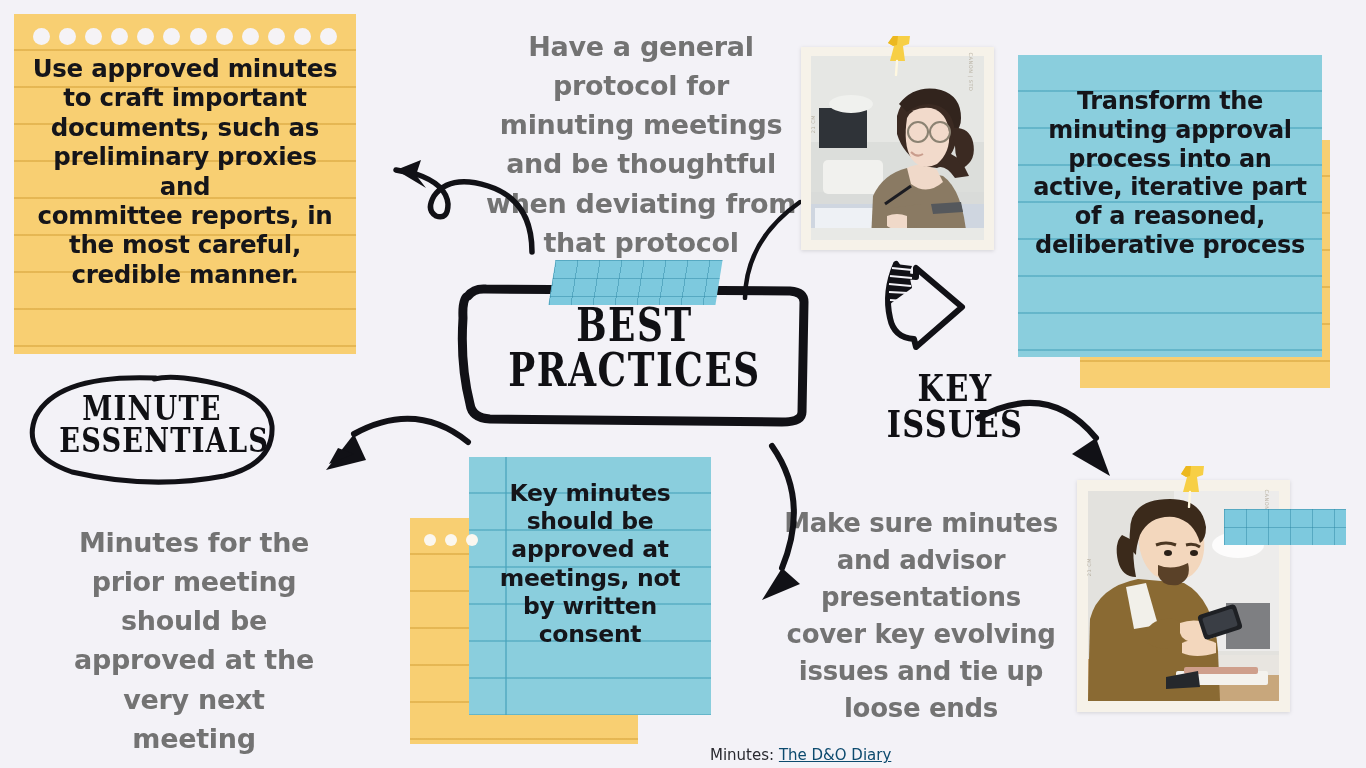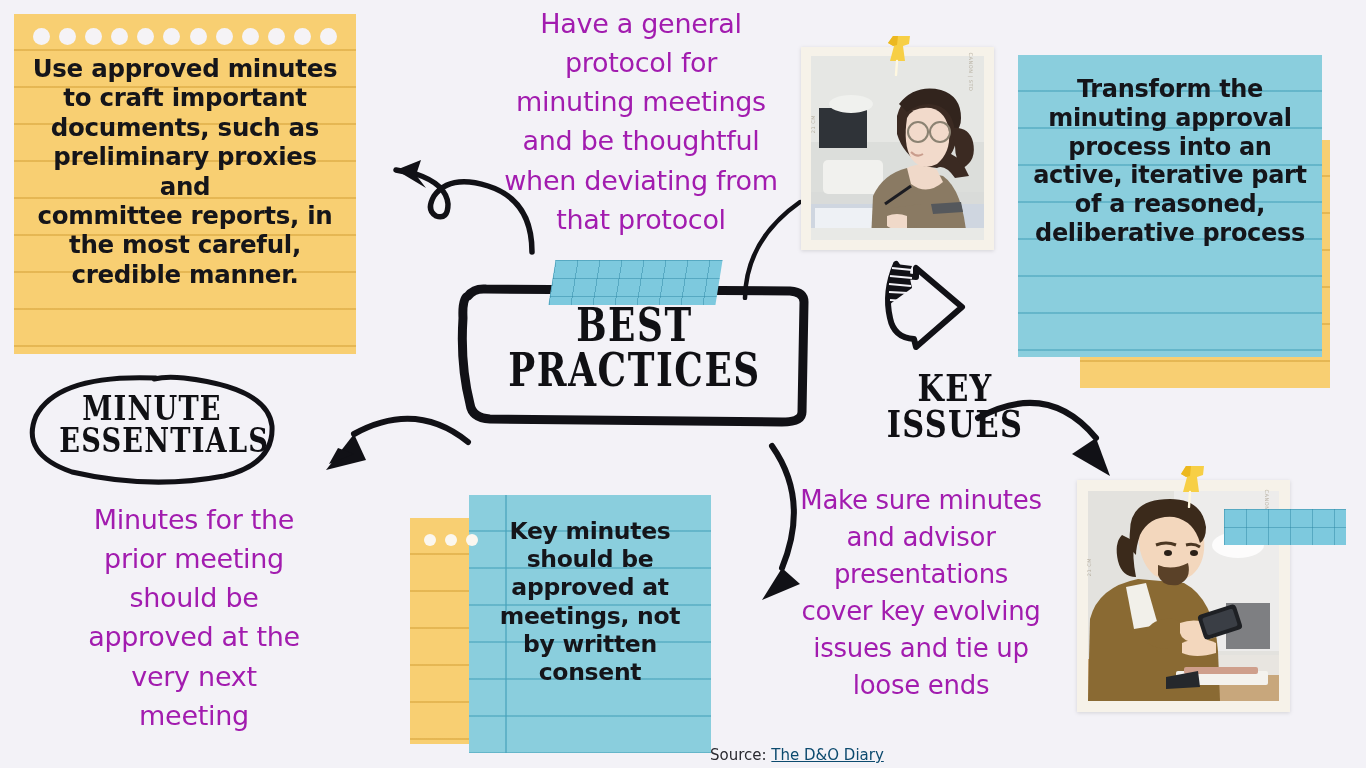--- a/index.html
+++ b/index.html
@@ -16,26 +16,27 @@
     width: 1366px;
     height: 768px;
     background: #f3f2f7;
     overflow: hidden;
   }
 
   
   .body-text {
     position: absolute;
     font-family: "DejaVu Sans", sans-serif;
-    font-weight: 400;
-    color: #a21caf;
+    font-weight: 700;
+    color: #737373;
     text-align: center;
     line-height: 1.18;
     letter-spacing: -0.3px;
     white-space: pre-line;
+    margin-top: 23px;
   }
 
   
   .note {
     position: absolute;
     box-sizing: border-box;
   }
   .note-yellow { background: #f8cf72; }
   .note-blue   { background: #8acedd; }
 
@@ -263,21 +264,21 @@
     <path d="M17 6 L34 6 L33 14 L27 16 L29 31 L14 31 L18 16 L12 13 Z" fill="#f7cf45"></path>
     <path d="M17 6 L22 6 L21 15 L17 16 L12 13 Z" fill="#ecb81f"></path>
     <path d="M21 31 L20 45" stroke="#fff8e0" stroke-width="2.4" stroke-linecap="round"></path>
   </svg>
 
   <div class="note note-yellow" style="left:1080px; top:140px; width:250px; height:248px;">
     <div class="lines"></div>
     <div style="position:absolute; top:14px; left:18px; width:14px; height:14px; border-radius:50%; background:#fbf7ef;"></div>
   </div>
 
-  <div class="note note-blue" style="left:1018px; top:55px; width:304px; height:302px; padding:20px 6px 0 6px;">
+  <div class="note note-blue" style="left:1018px; top:55px; width:304px; height:302px; padding:32px 6px 0 6px;">
     <div class="lines"></div>
     <div class="note-text" style="font-size:24px;">Transform the
 minuting approval
 process into an
 active, iterative part
 of a reasoned,
 deliberative process</div>
   </div>
 
   <div class="center-box" style="left:452px; top:272px; width:365px; height:158px;">
@@ -331,21 +332,21 @@
 
   <div class="note note-yellow" style="left:410px; top:518px; width:228px; height:226px;">
     <div class="lines"></div>
     <div class="dots3">
       <span></span>
         <span></span>
         <span></span>
     </div>
   </div>
 
-  <div class="note note-blue" style="left:469px; top:457px; width:242px; height:258px; padding:22px 8px 0 8px;margin-top:38px;">
+  <div class="note note-blue" style="left:469px; top:457px; width:242px; height:258px; padding:22px 8px 0 8px;">
     <div class="lines"></div>
     <div class="margin-line"></div>
     <div class="note-text" style="font-size:23.5px;">Key minutes
 should be
 approved at
 meetings, not
 by written
 consent</div>
   </div>
 
@@ -406,16 +407,16 @@
 
   <svg style="position:absolute; left:1168px; top:460px; z-index:16;" width="46" height="48" viewBox="0 0 46 48">
     <path d="M18 6 L36 6 L35 15 L29 17 L31 32 L15 32 L19 17 L13 14 Z" fill="#f7cf45"></path>
     <path d="M18 6 L23 6 L22 16 L18 17 L13 14 Z" fill="#ecb81f"></path>
     <path d="M22 32 L21 47" stroke="#fff8e0" stroke-width="2.4" stroke-linecap="round"></path>
   </svg>
 
   <div class="tape" style="left:1224px; top:509px; width:122px; height:36px; z-index:15;"></div>
 
   <div class="footer-text" style="left:710px; top:746px;">
-    <span>Source: </span><span class="lnk">The D&amp;O Diary</span>
+    <span>Minutes: </span><span class="lnk">The D&amp;O Diary</span>
   </div>
 
 </div>
 
 </body></html>

